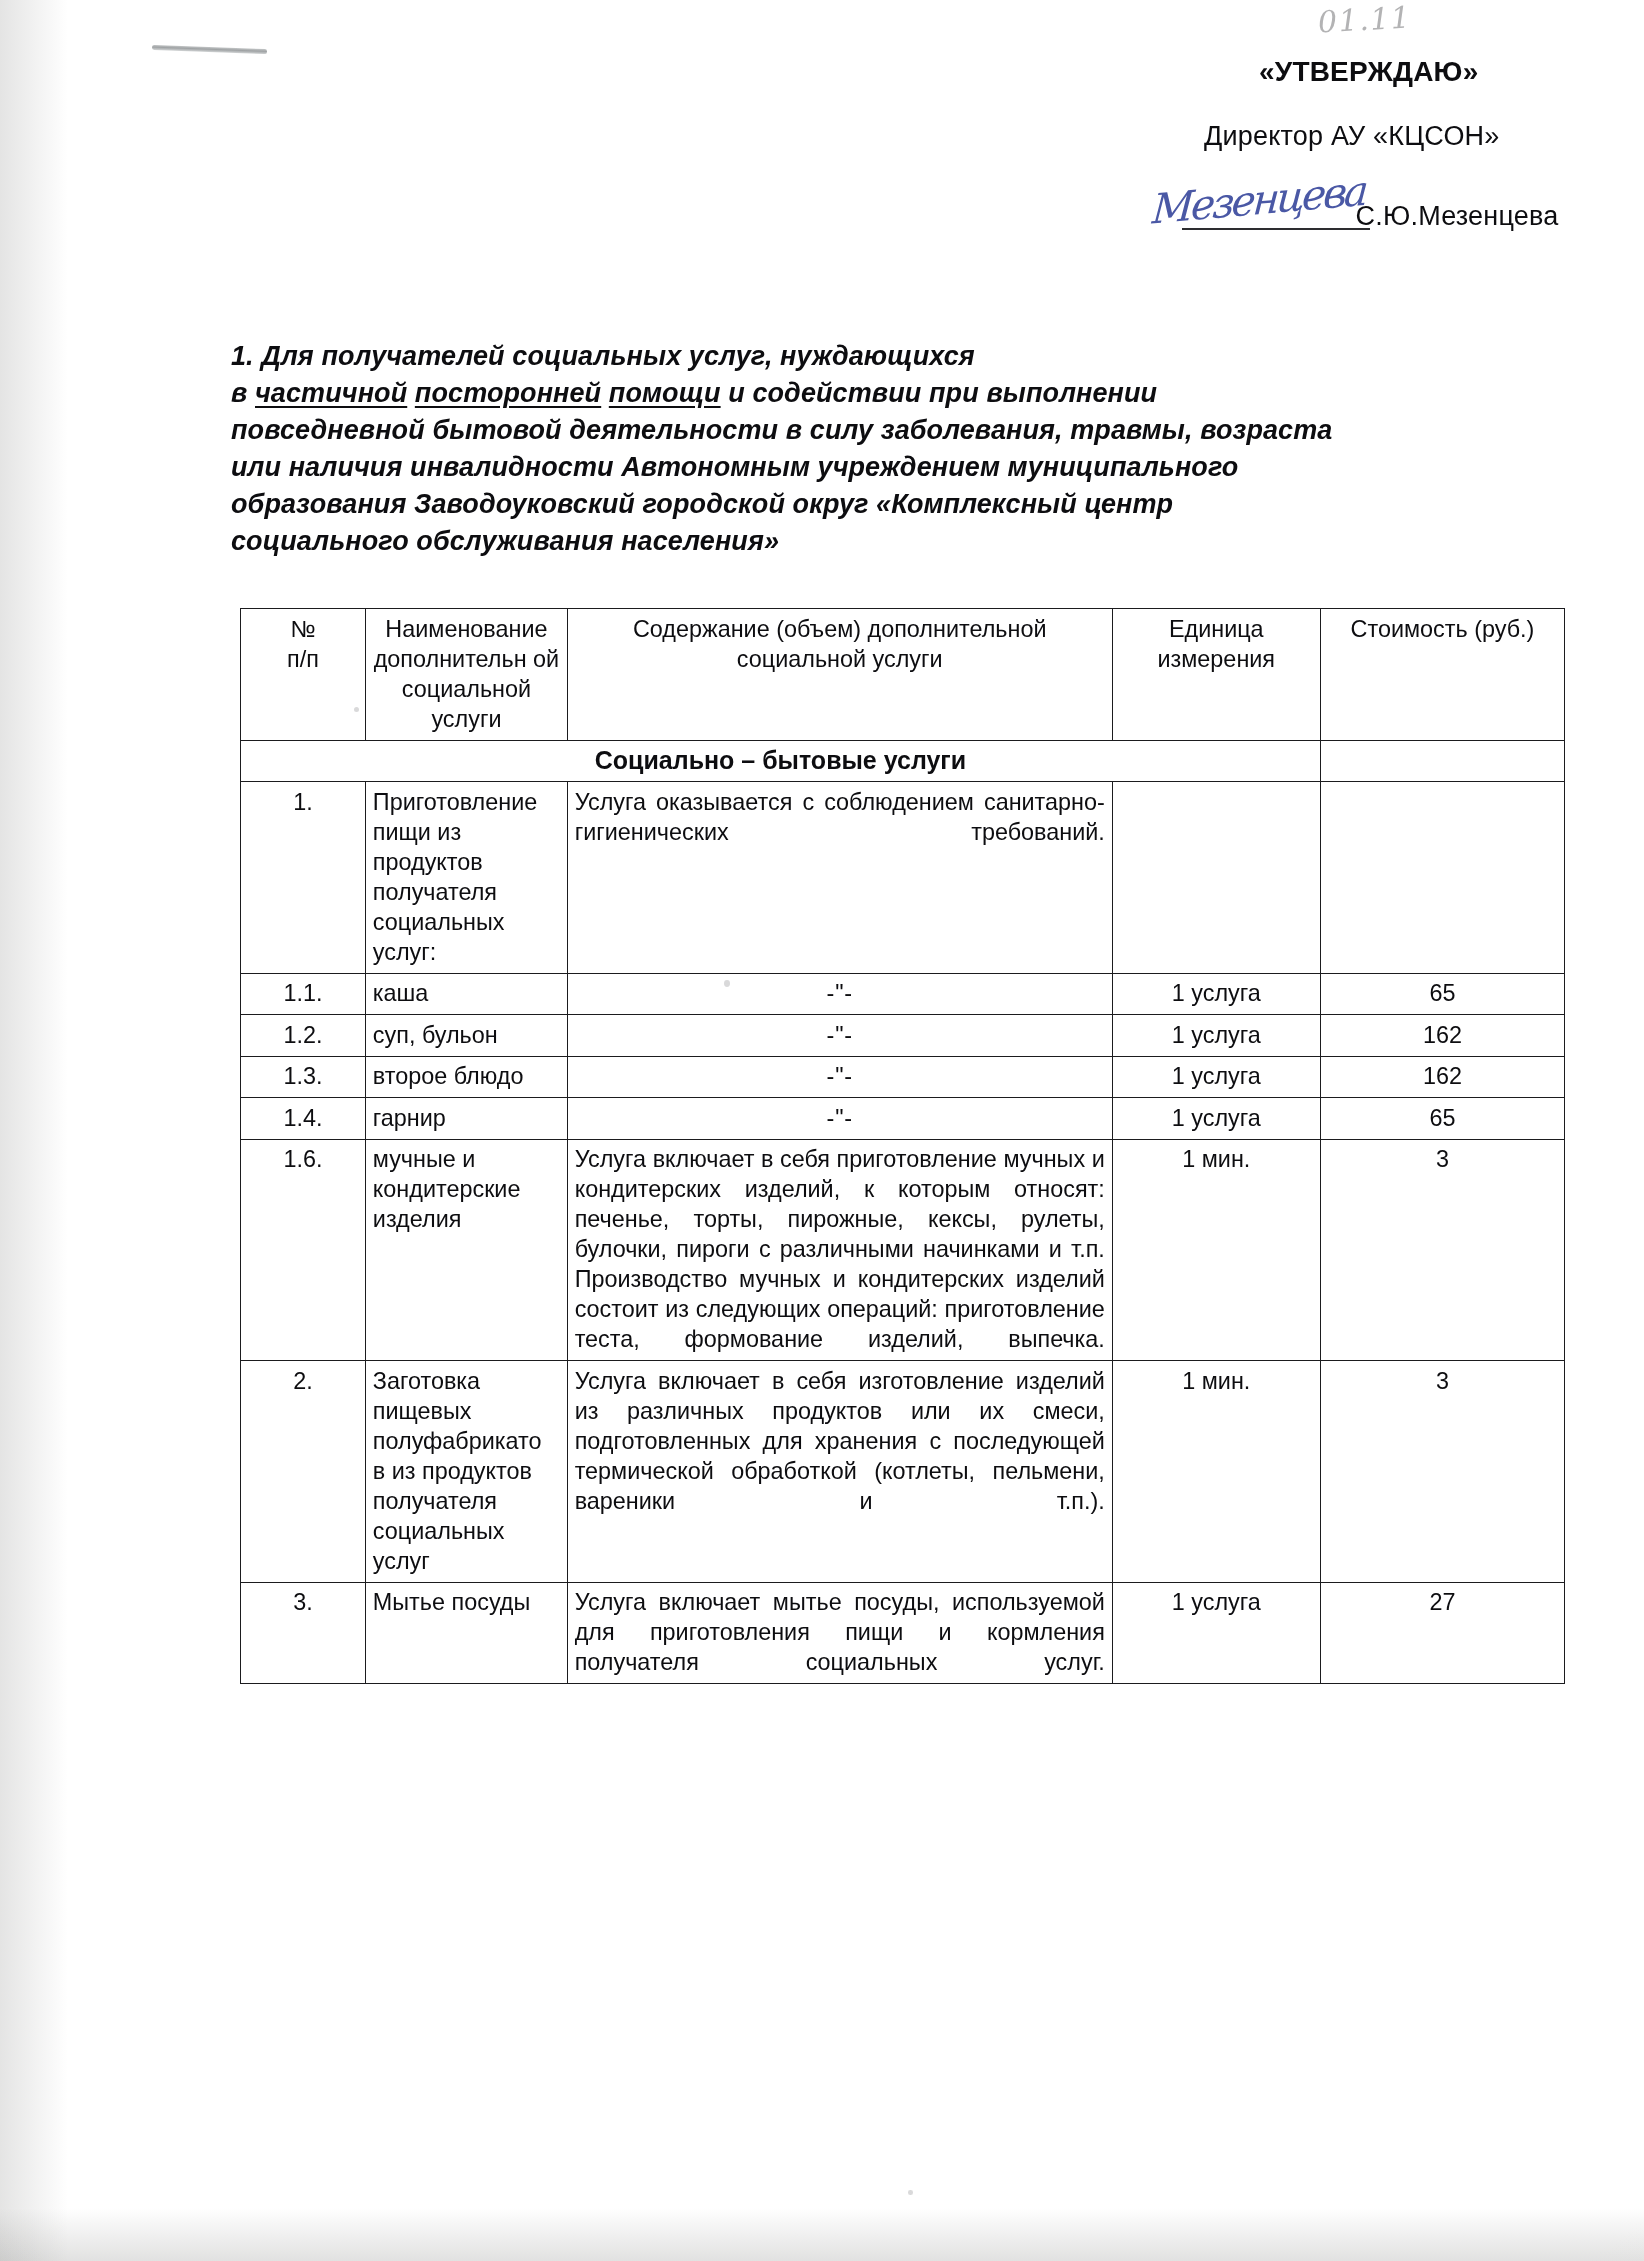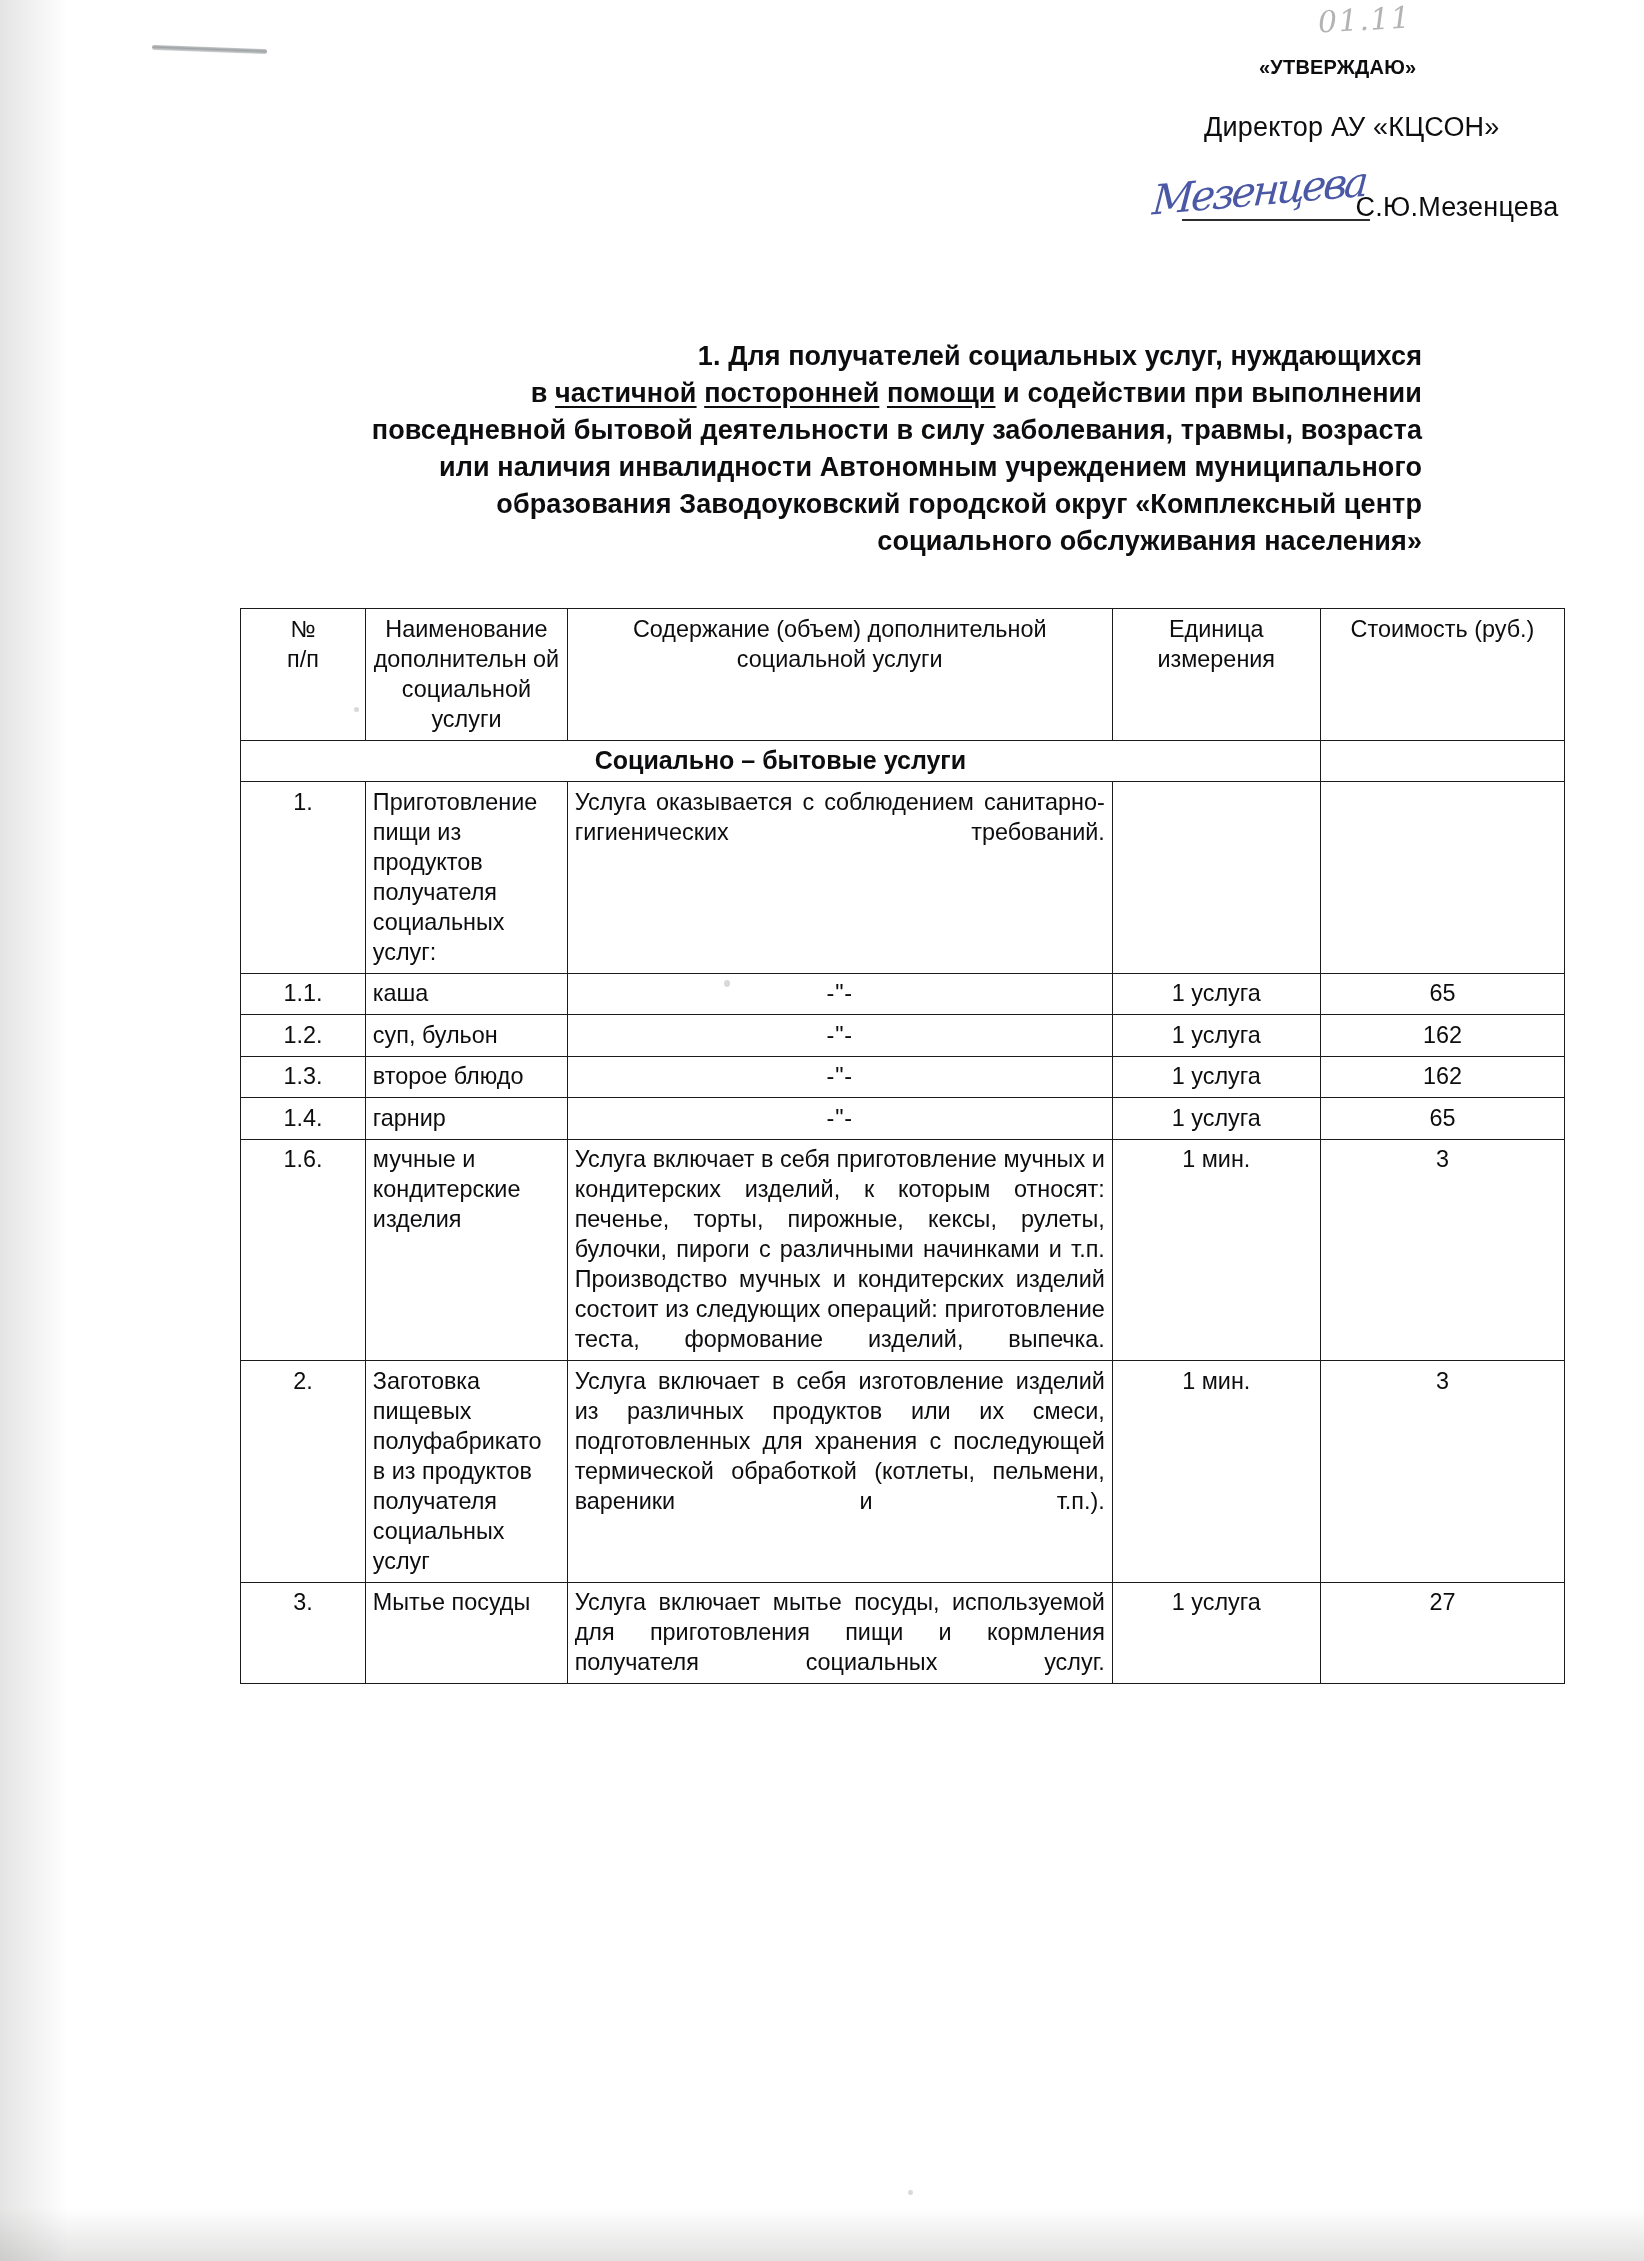--- a/index.html
+++ b/index.html
@@ -40,39 +40,39 @@
   
   .pencil-note{
     position:absolute;left:1318px;top:1.5px;
     font-family:"DejaVu Serif", serif;
     font-style:italic;font-size:30px;color:#9a9a9c;
     letter-spacing:1.5px;transform:rotate(-3deg);opacity:.75;z-index:4;
   }
 
   
   .approve{position:absolute;left:1108px;top:56px;width:528px;z-index:5;}
-  .approve .utv{font-weight:bold;font-size:20px;letter-spacing:0.2px;
+  .approve .utv{font-weight:bold;font-size:28px;letter-spacing:0.2px;
         text-align:left;margin-left:151px;}
   .approve .dir{font-size:27px;margin-top:33px;margin-left:96px;letter-spacing:0.2px;}
   .approve .sigline{position:relative;margin-top:35px;height:53px;margin-left:13.6px;}
   .approve .sigline .name{
       position:absolute;left:234px;top:14px;font-size:27px;letter-spacing:0.2px;}
   .signature{
       position:absolute;left:30px;top:-10.6px;
       font-family:"DejaVu Serif", serif;font-style:italic;
       font-size:41px;color:#3b4a9e;transform:rotate(-5deg) skewX(-9deg);
       letter-spacing:-3px;opacity:.92;white-space:nowrap;}
   .sig-underline{
       position:absolute;left:60px;top:41px;width:188px;height:2.3px;background:#2d2d30;}
 
   
   .heading{
     position:absolute;left:231px;top:338px;width:1191px;
-    text-align:right;font-weight:bold;font-size:27px;line-height:37px;
-    letter-spacing:0.1px;z-index:5;
+    text-align:left;font-weight:bold;font-size:27px;line-height:37px;
+    letter-spacing:0.1px;z-index:5;font-style:italic;
   }
   .heading u{text-decoration:underline;text-underline-offset:3.8px;}
 
   
   table.doc{
     position:absolute;left:240px;top:608px;width:1325px;
     border-collapse:collapse;z-index:5;
     font-size:23.4px;line-height:30px;
   }
   table.doc td{

